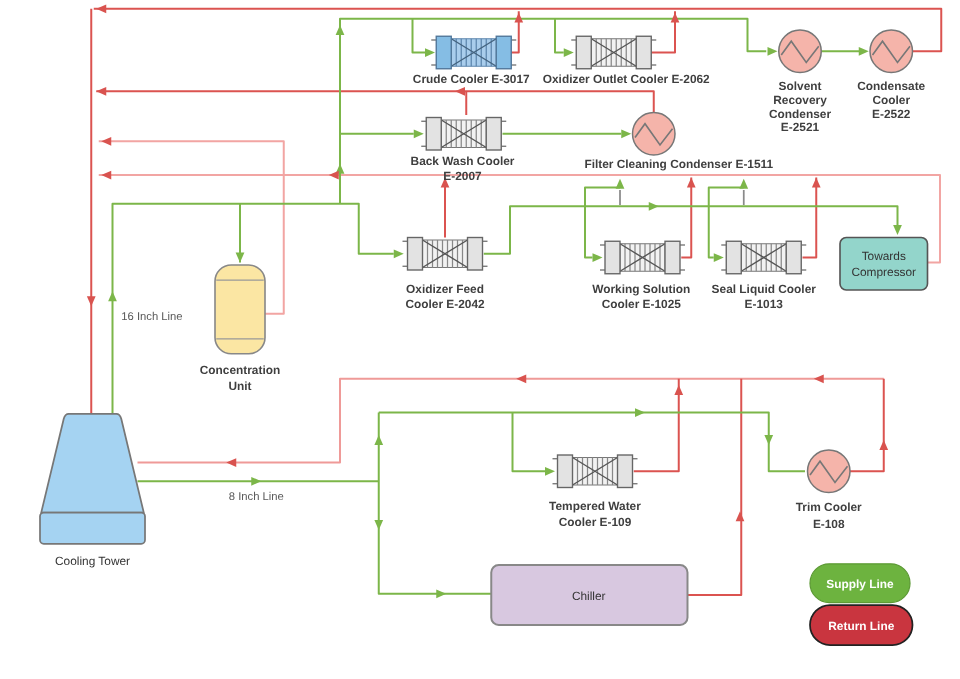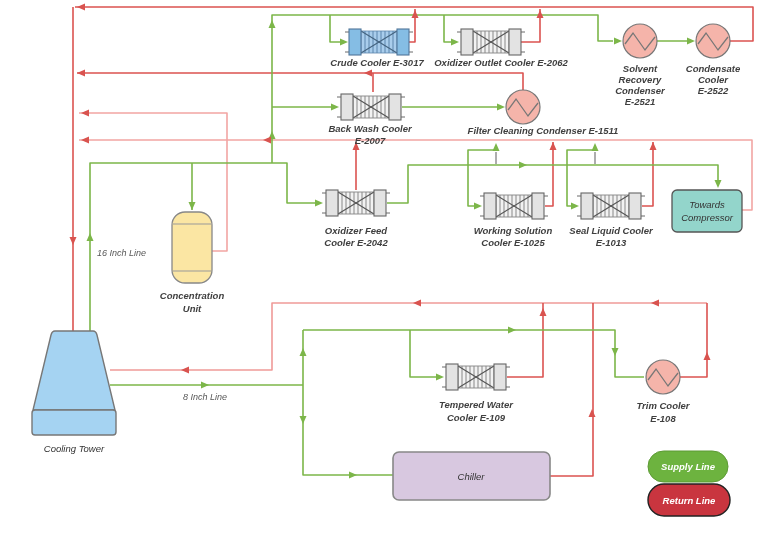--- a/index.html
+++ b/index.html
@@ -1,16 +1,16 @@
 <!DOCTYPE html>
 <html><head>
 <meta charset="utf-8">
 <style>
   html,body{margin:0;padding:0;background:#ffffff;}
-  .stage{width:768px;height:543px;position:relative;background:#fff;overflow:hidden;font-style:italic;}
+  .stage{width:768px;height:543px;position:relative;background:#fff;overflow:hidden;}
   svg{display:block;font-family:"Liberation Sans",sans-serif;}
   .eq-label{font-size:9.5px;font-weight:bold;fill:#3f3f3f;text-anchor:middle;}
   .pipe-label{font-size:9px;fill:#585858;}
   .node-label{font-size:9.5px;fill:#333;text-anchor:middle;}
   .legend-label{font-size:9.5px;font-weight:bold;fill:#ffffff;text-anchor:middle;}
 </style>
 </head>
 <body>
 
 <div class="stage">

